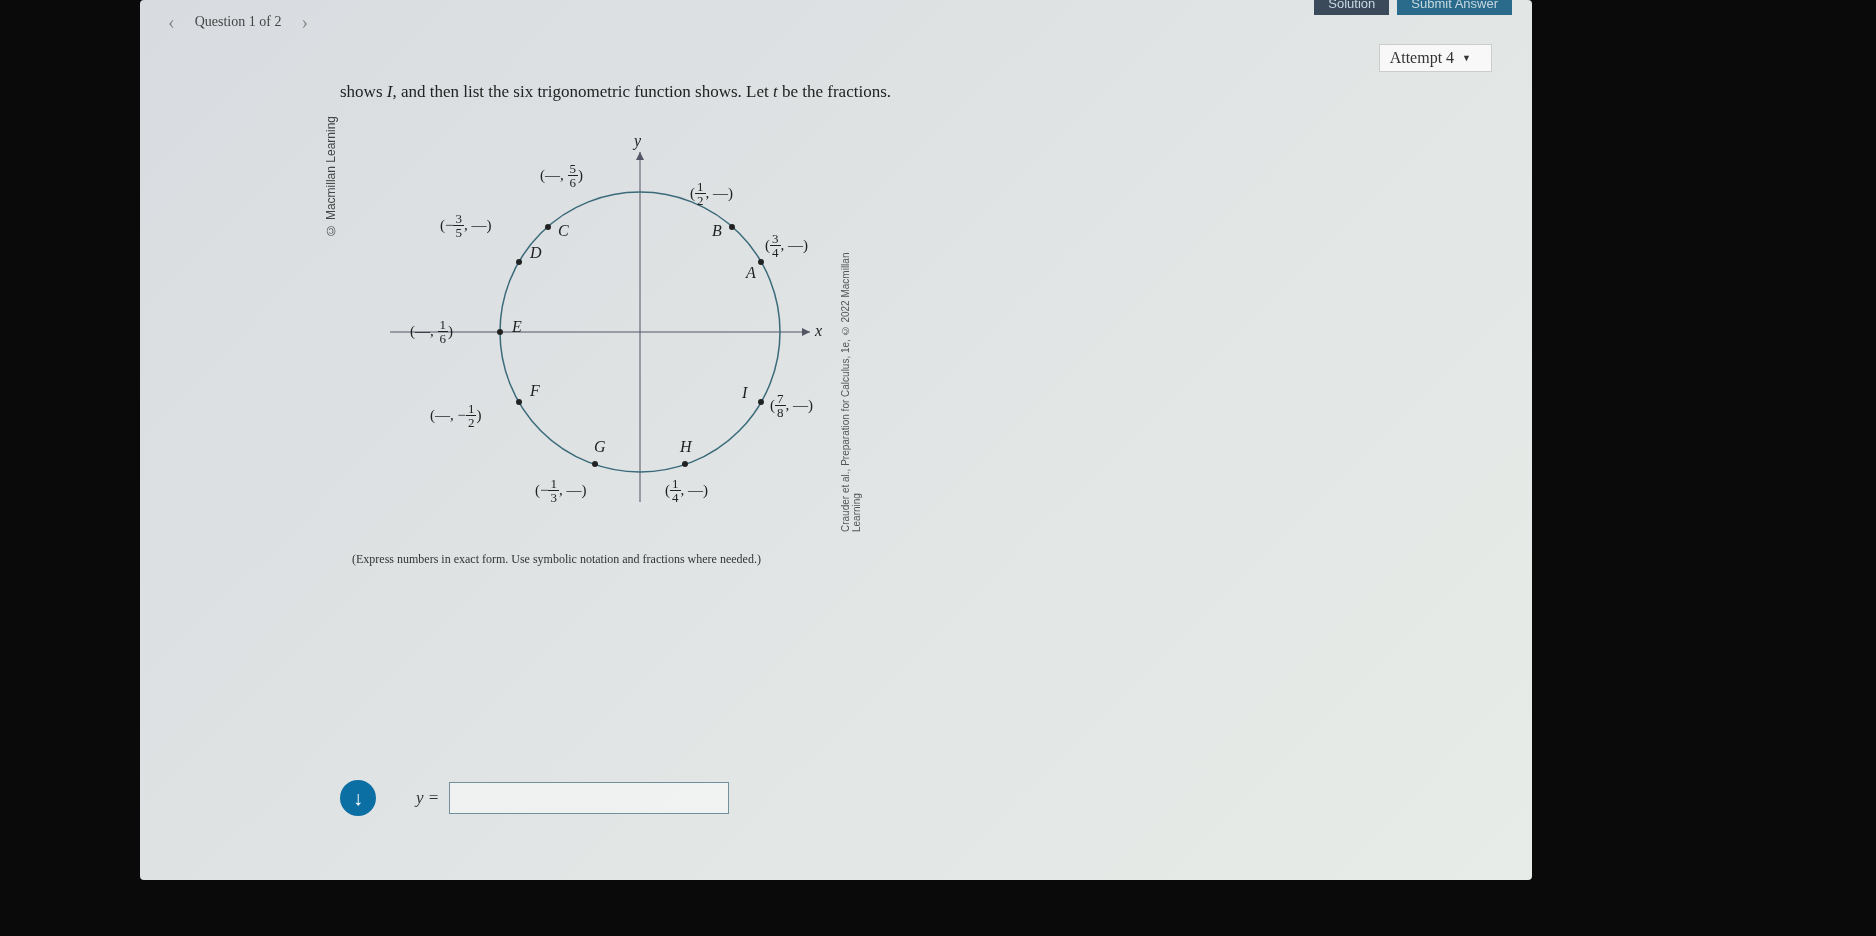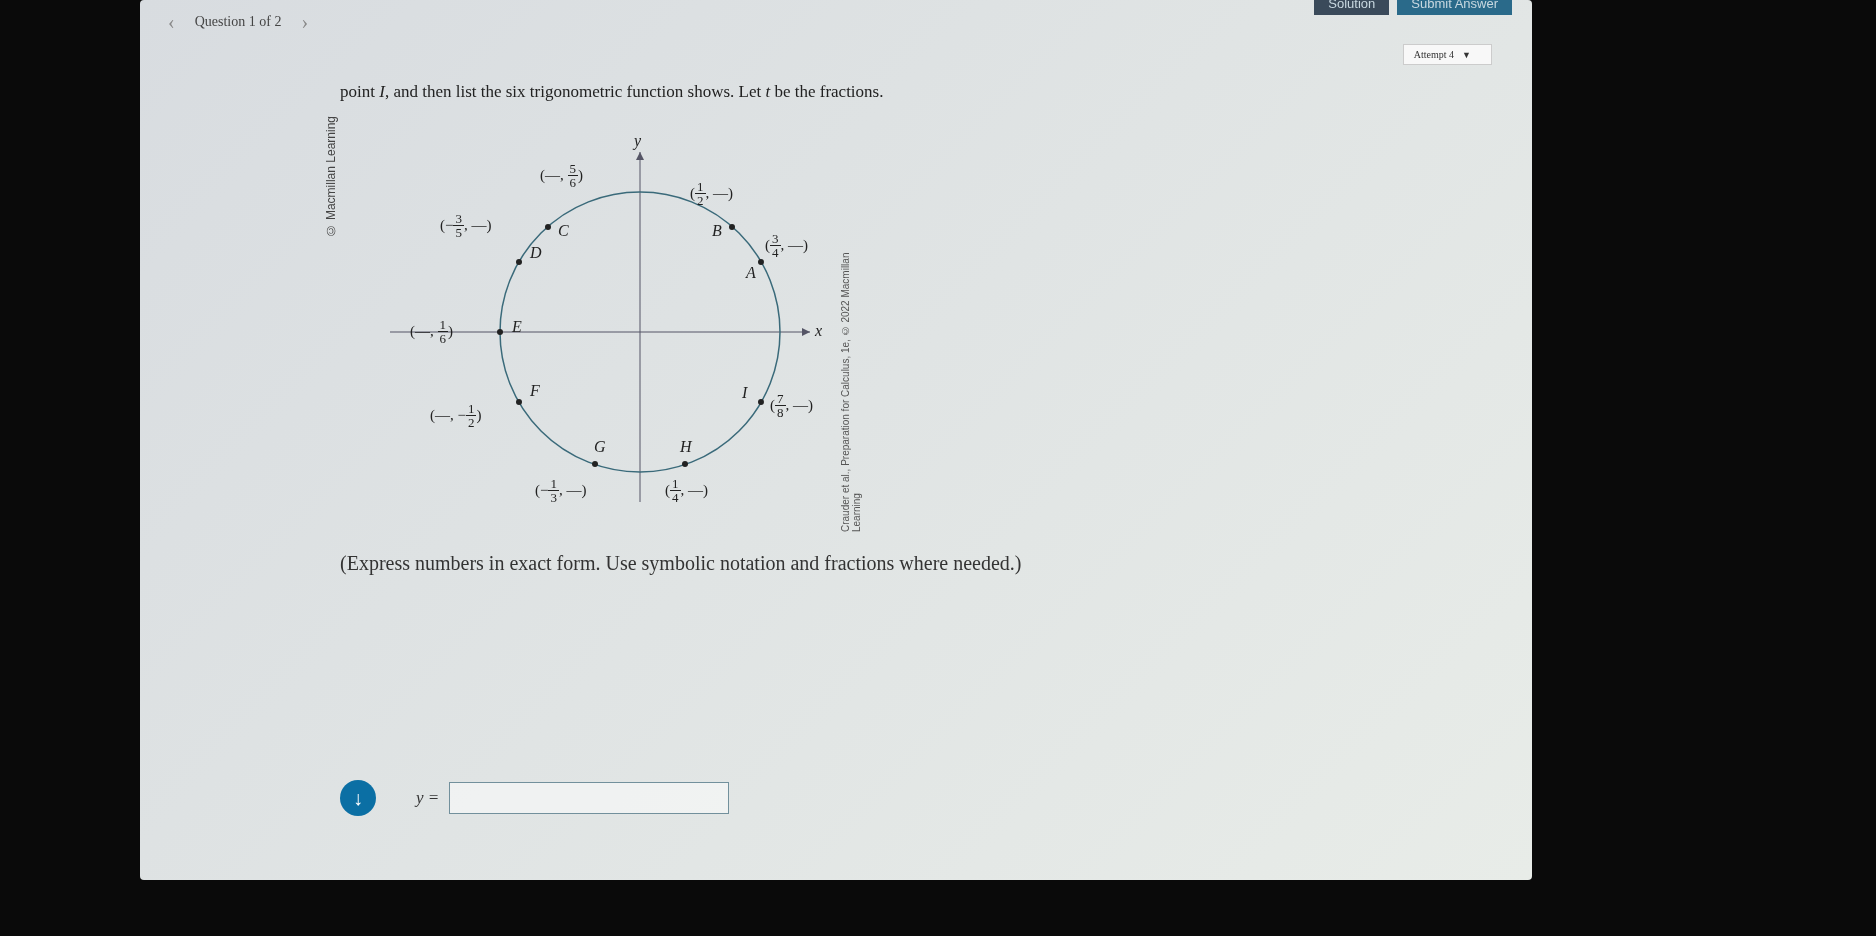--- a/index.html
+++ b/index.html
@@ -53,21 +53,21 @@
   font-family: Arial, sans-serif;
 }
 .btn-submit { background: #2a6a8a; }
 .attempt-box {
   position: absolute;
   right: 40px;
   top: 44px;
   background: #f8f8f8;
   border: 1px solid #ccc;
   padding: 4px 20px 4px 10px;
-  font-size: 10px;
+  font-size: 16px;
   color: #333;
   display: flex;
   align-items: center;
   gap: 8px;
 }
 .attempt-box::after {
   content: "▼";
   font-size: 9px;
 }
 .content-area {
@@ -114,24 +114,24 @@
   position: absolute;
   left: 0; top: 0;
 }
 .pt-label {
   position: absolute;
   font-size: 16px;
   font-style: italic;
   color: #222;
 }
 .instruction {
-  font-size: 20px;
+  font-size: 12px;
   color: #333;
   margin-top: 20px;
-  margin-left: 0;
+  margin-left: 12px;
 }
 .answer-row {
   position: absolute;
   bottom: 40px;
   left: 0;
   display: flex;
   align-items: center;
   gap: 40px;
   width: 100%;
 }
@@ -202,21 +202,21 @@
   <div class="attempt-box">
     <span>Attempt 4</span>
   </div>
 
   <div class="content-area">
 
     <div class="vert-label-left">© Macmillan Learning</div>
 
     <div class="problem-text">
       <br>
-      <span>point </span><span class="italic">I</span><span>, and then list the six trigonometric function shows. Let </span><span class="italic">t</span><span> be the fractions.</span>
+      <span>shows </span><span class="italic">I</span><span>, and then list the six trigonometric function shows. Let </span><span class="italic">t</span><span> be the fractions.</span>
     </div>
 
     <div class="figure">
       <div class="vert-label-right">Crauder et al., Preparation for Calculus, 1e, © 2022 Macmillan Learning</div>
       <svg width="500" height="400">
         <line x1="30" y1="200" x2="450" y2="200" stroke="#556" stroke-width="1"></line>
         <line x1="280" y1="20" x2="280" y2="370" stroke="#556" stroke-width="1"></line>
         <polygon points="450,200 442,196 442,204" fill="#556"></polygon>
         <polygon points="280,20 276,28 284,28" fill="#556"></polygon>
         <circle cx="280" cy="200" r="140" fill="none" stroke="#3a6a7a" stroke-width="1.5"></circle>

